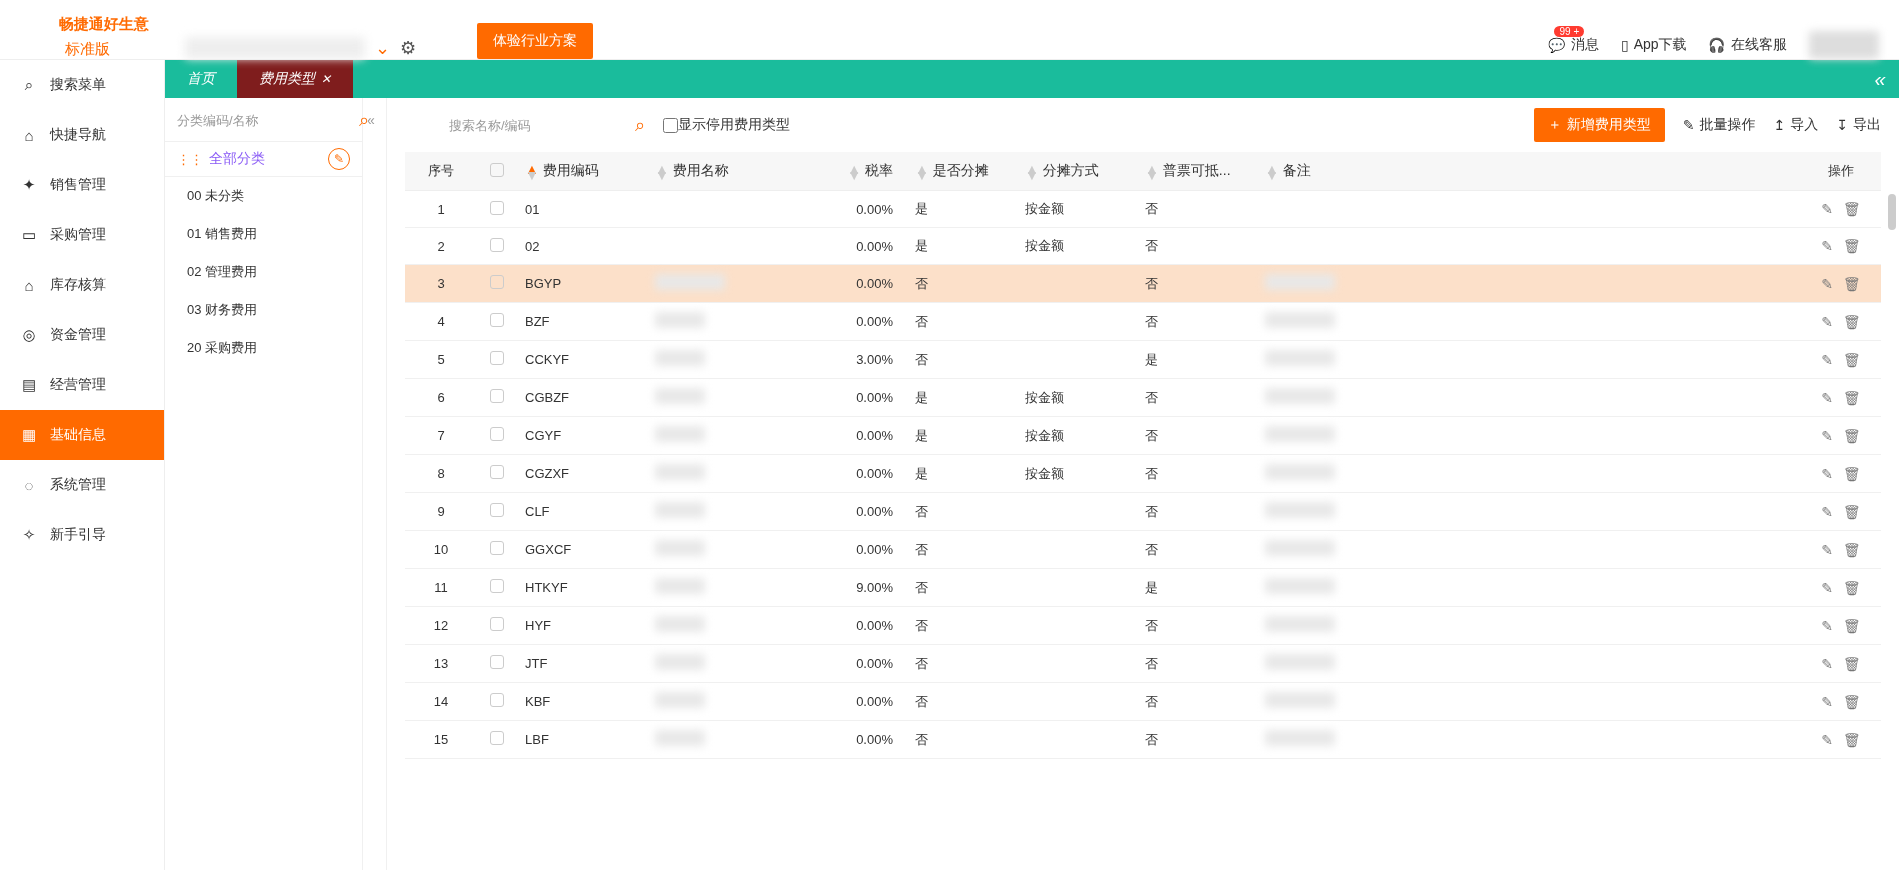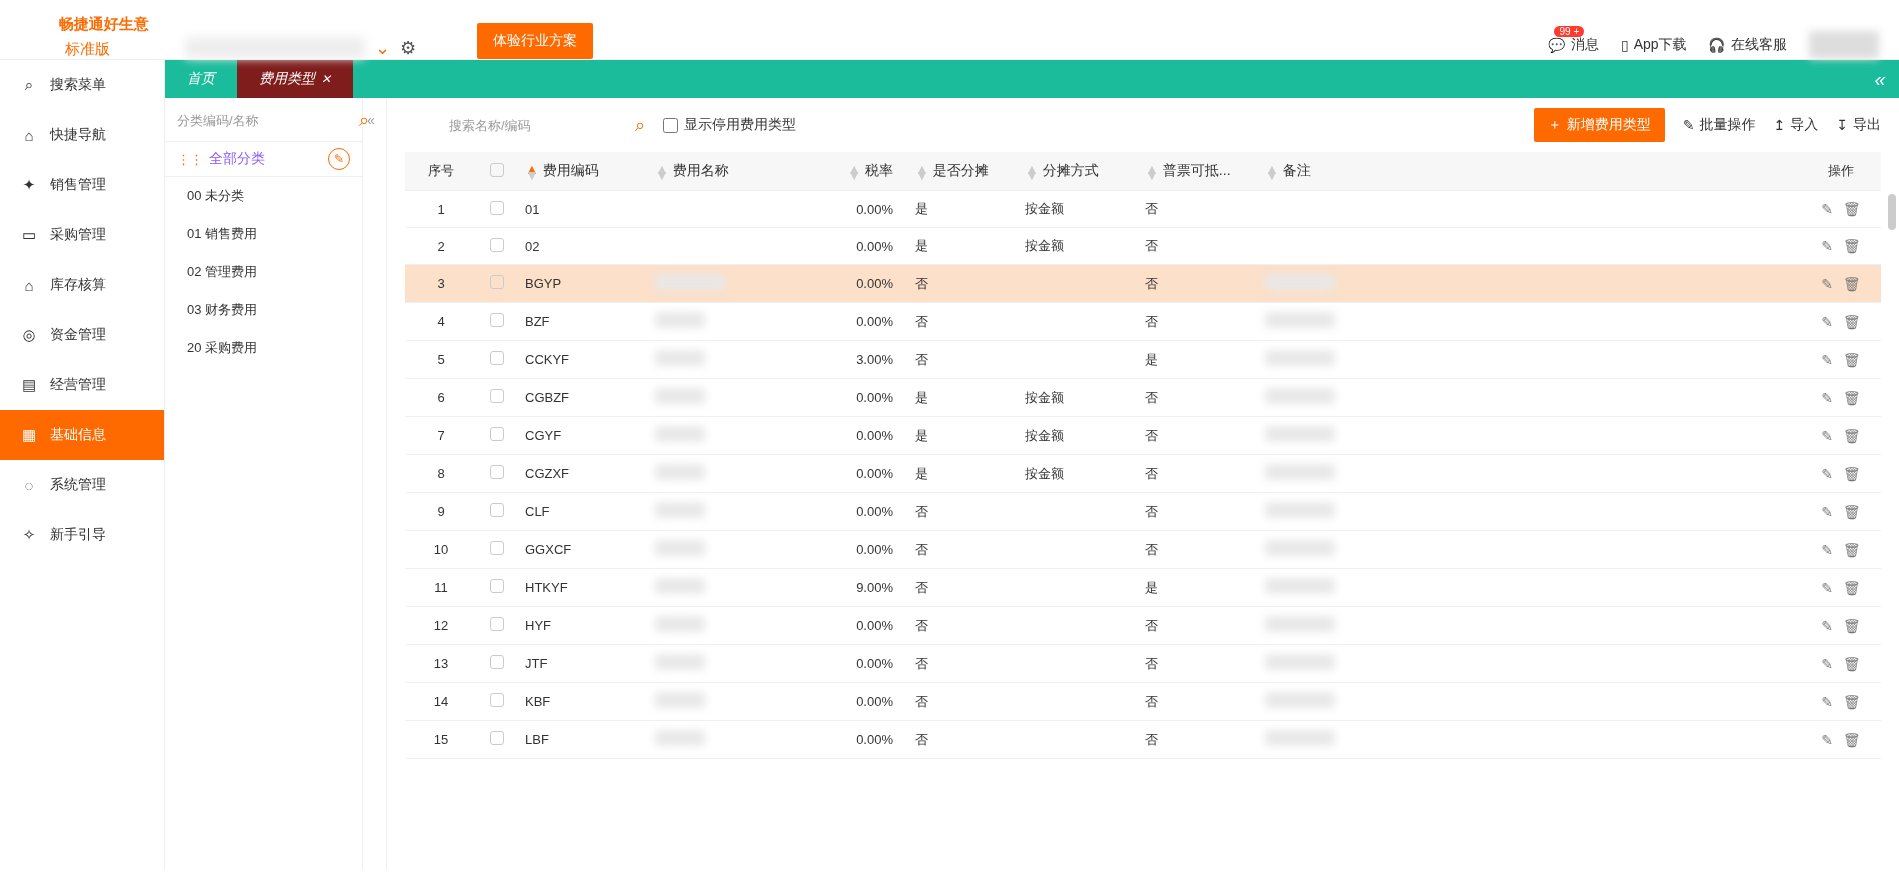--- a/index.html
+++ b/index.html
@@ -48,21 +48,21 @@
 .edit-circ { margin-left: auto; width: 22px; height: 22px; border: 1px solid #ff6a00; border-radius: 50%; color: #ff6a00; display: flex; align-items: center; justify-content: center; font-size: 12px; cursor: pointer; }
 .cat-item { padding: 10px 22px; color: #333; cursor: pointer; font-size: 13px; }
 .cat-panel-collapse { width: 24px; position: relative; border-right: 1px solid #f0f0f0;}
 .cat-collapse-i { position: absolute; top: 14px; left: 4px; color: #999; font-size: 14px; cursor: pointer;}
 
 .table-area { flex: 1; display: flex; flex-direction: column; }
 .toolbar { height: 54px; display: flex; align-items: center; padding: 0 18px; gap: 18px; }
 .search-box { width: 196px; display: flex; align-items: center; border-bottom: none; margin-left: 44px; }
 .search-box input { flex: 1; border: none; outline: none; font-size: 13px; }
 .search-box input::placeholder { color: #999; }
-.check-wrap { display: flex; align-items: center; gap: 6px; color: #333; cursor: pointer; }
+.check-wrap { display: flex; align-items: center; gap: 0; color: #333; cursor: pointer; }
 .check-wrap input { width: 15px; height: 15px; }
 .btn-add { margin-left: auto; background: #ff6a00; color: #fff; padding: 8px 14px; border-radius: 2px; border: none; cursor: pointer; display: flex; gap: 5px; align-items: center; }
 .tool-link { display: flex; align-items: center; gap: 5px; color: #333; cursor: pointer; }
 
 .table-wrap { flex: 1; overflow: hidden; padding: 0 18px; position: relative; }
 .grid { width: 100%; border-collapse: collapse; }
 .grid th { background: #f7f7f7; border-bottom: 1px solid #eee; padding: 10px 8px; text-align: left; color: #333; font-weight: normal; font-size: 13px; }
 .grid th.center, .grid td.center { text-align: center; }
 .grid th.right, .grid td.right { text-align: right; padding-right: 14px;}
 .grid td { border-bottom: 1px solid #f0f0f0; padding: 9px 8px; color: #333; font-size: 13px; height: 34px;}

